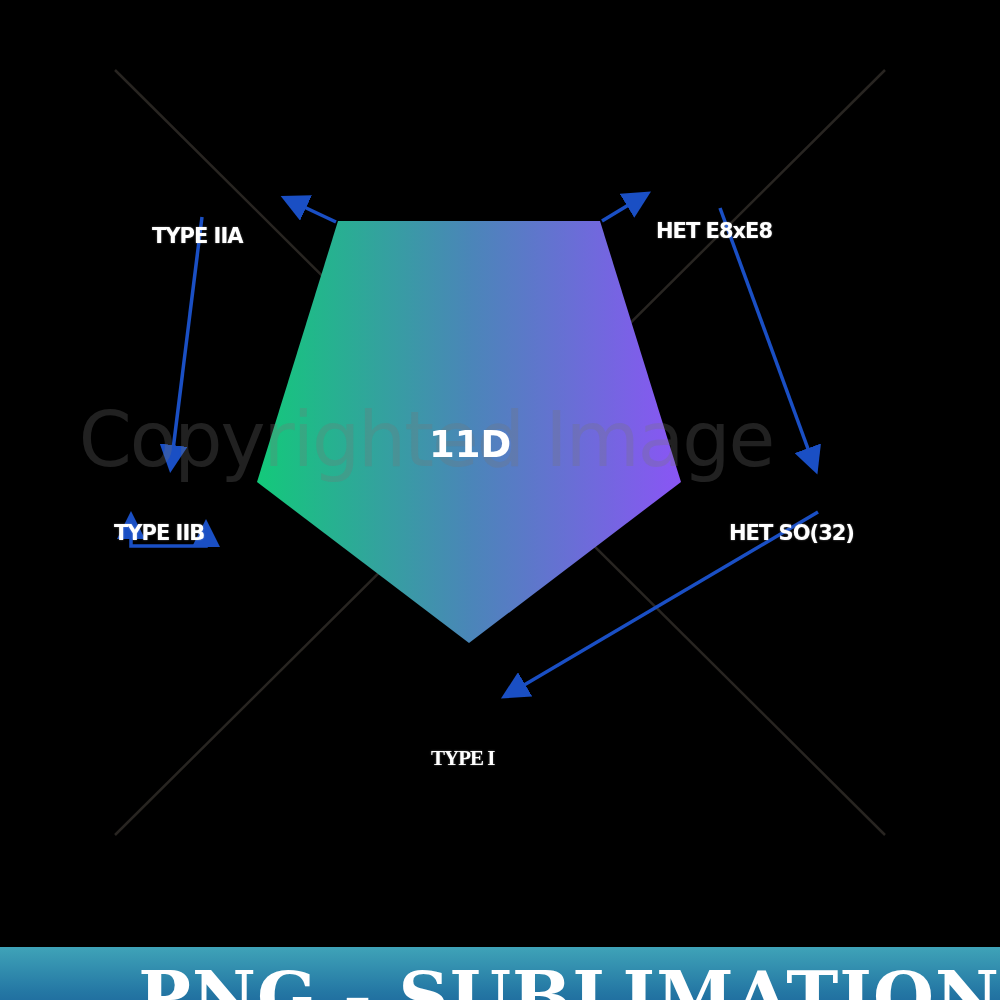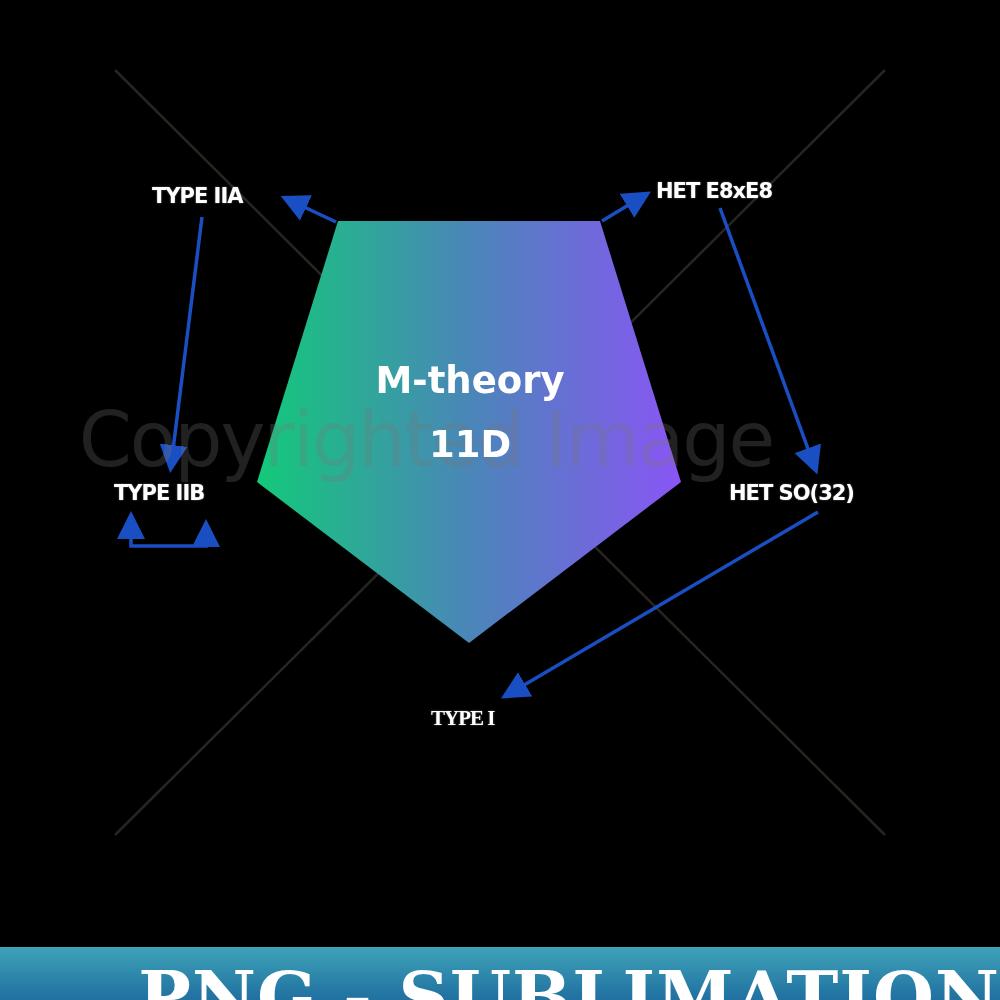--- a/index.html
+++ b/index.html
@@ -3,20 +3,21 @@
   <meta charset="utf-8">
   <style>
     html, body { margin: 0; padding: 0; background: #000; }
     body { width: 1000px; height: 1000px; position: relative; overflow: hidden; font-family: "DejaVu Sans", sans-serif; }
     .stage { position: absolute; left: 0; top: 0; width: 1000px; height: 900px; background: #000; }
     svg.diagram { position: absolute; left: 0; top: 0; width: 1000px; height: 900px; }
     .label {
       position: absolute; color: #fff; font-family: "DejaVu Sans", sans-serif;
       font-weight: bold; font-size: 21px; letter-spacing: -1px; white-space: nowrap;
       text-shadow: 0 0 2px rgba(255,255,255,0.4);
+      margin-top: 40px;
     }
     .center-title {
       position: absolute; left: 300px; width: 340px; text-align: center;
       color: #fff; font-family: "DejaVu Sans", sans-serif; font-weight: bold;
       font-size: 37px; line-height: 1;
     }
     .watermark {
       position: absolute; left: 0; top: 395px; width: 852px; text-align: center;
       font-family: "DejaVu Sans", sans-serif; font-size: 76px; color: rgba(120,120,120,0.28);
       letter-spacing: -2px; white-space: nowrap; pointer-events: none;
@@ -60,21 +61,20 @@
       <line x1="202" y1="217" x2="171" y2="466" marker-end="url(#arrowhead)"></line>
       <line x1="720" y1="208" x2="815" y2="468" marker-end="url(#arrowhead)"></line>
       <line x1="818" y1="512" x2="507" y2="695" marker-end="url(#arrowhead)"></line>
       <path d="M131,526 L131,546 L206,546 L206,526" marker-end="url(#arrowhead)"></path>
       <path d="M131,530 L131,518" marker-end="url(#arrowhead)"></path>
     </g>
   </svg>
 
   <div class="watermark">Copyrighted Image</div>
 
-  <div class="center-title" style="top:362px;">M-theory</div>
   <div class="center-title" style="top:426px;">11D</div>
 
   <div class="label" style="left:152px; top:184px;">TYPE IIA</div>
   <div class="label" style="left:656px; top:179px;">HET E8xE8</div>
   <div class="label" style="left:114px; top:481px;text-align:center;">TYPE IIB</div>
   <div class="label" style="left:729px; top:481px;">HET SO(32)</div>
   <div class="label" style="left:431px; top:706px;font-family:Liberation Serif, serif;">TYPE I</div>
 </div>
 
 <div class="banner">

